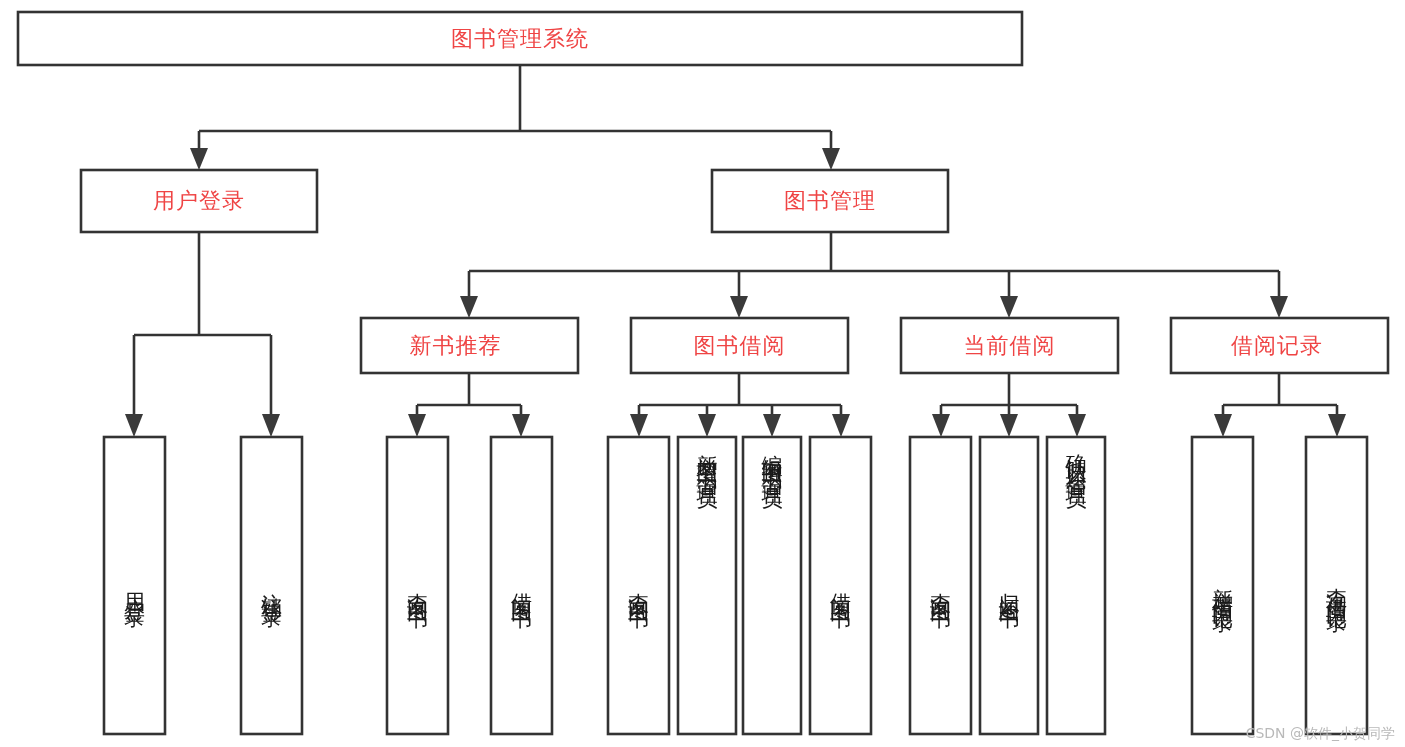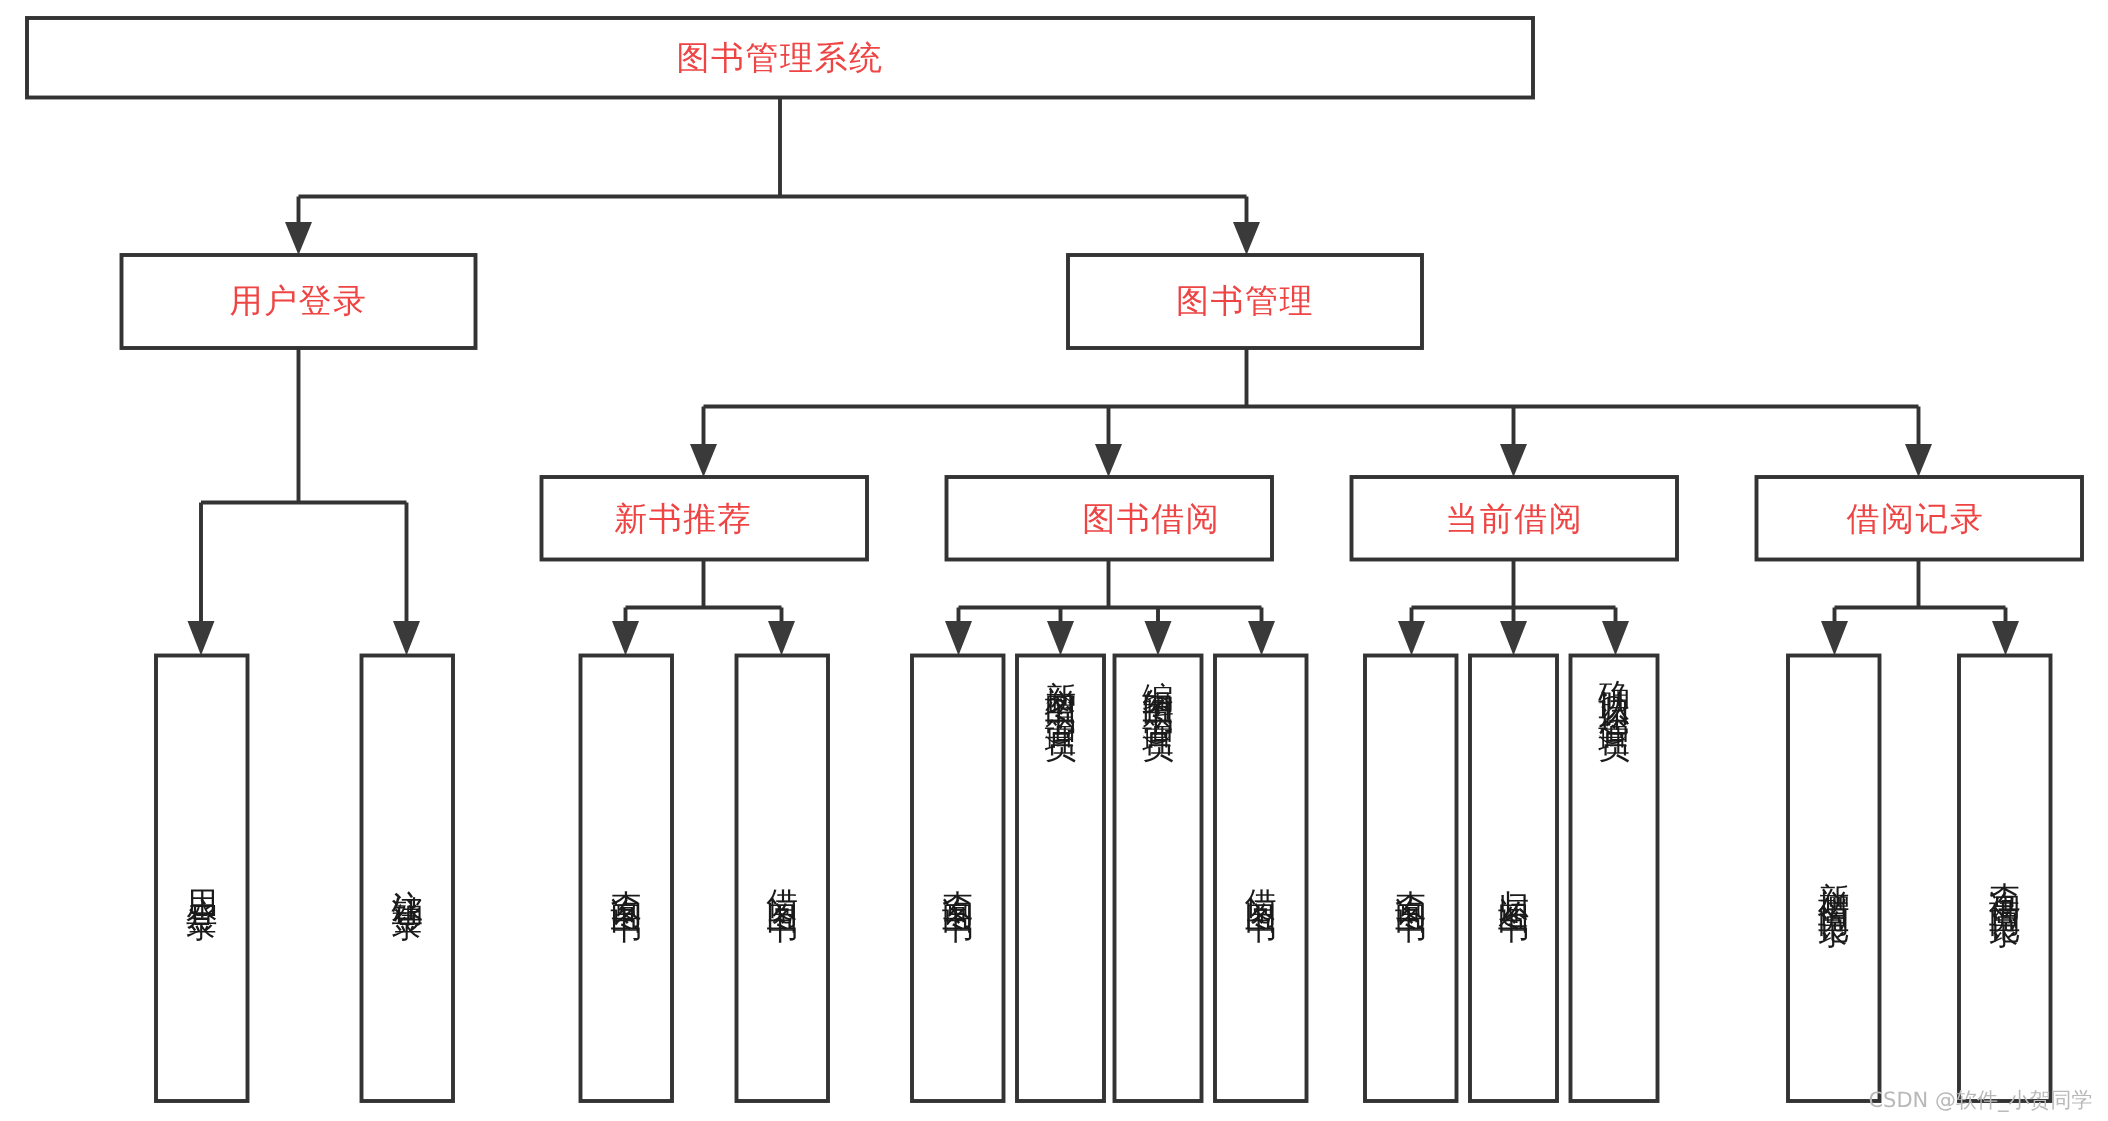--- a/index.html
+++ b/index.html
@@ -190,21 +190,21 @@
   <div class="hlabel-wrap" style="left:81px; top:170px; width:236px; height:62px;">
     <span class="hlabel-text">用户登录</span>
   </div>
   <div class="hlabel-wrap" style="left:712px; top:170px; width:236px; height:62px;">
     <span class="hlabel-text">图书管理</span>
   </div>
 
   <div class="hlabel-wrap" style="left:361px; top:318px; width:189px; height:55px;">
     <span class="hlabel-text">新书推荐</span>
   </div>
-  <div class="hlabel-wrap" style="left:631px; top:318px; width:217px; height:55px;padding-left:28px;">
+  <div class="hlabel-wrap" style="left:631px; top:318px; width:217px; height:55px;">
     <span class="hlabel-text">图书借阅</span>
   </div>
   <div class="hlabel-wrap" style="left:901px; top:318px; width:217px; height:55px;">
     <span class="hlabel-text">当前借阅</span>
   </div>
   <div class="hlabel-wrap" style="left:1171px; top:318px; width:212px; height:55px;">
     <span class="hlabel-text">借阅记录</span>
   </div>
 
   <div class="vlabel-wrap" style="left:104px; top:437px; width:61px; height:297px;">

